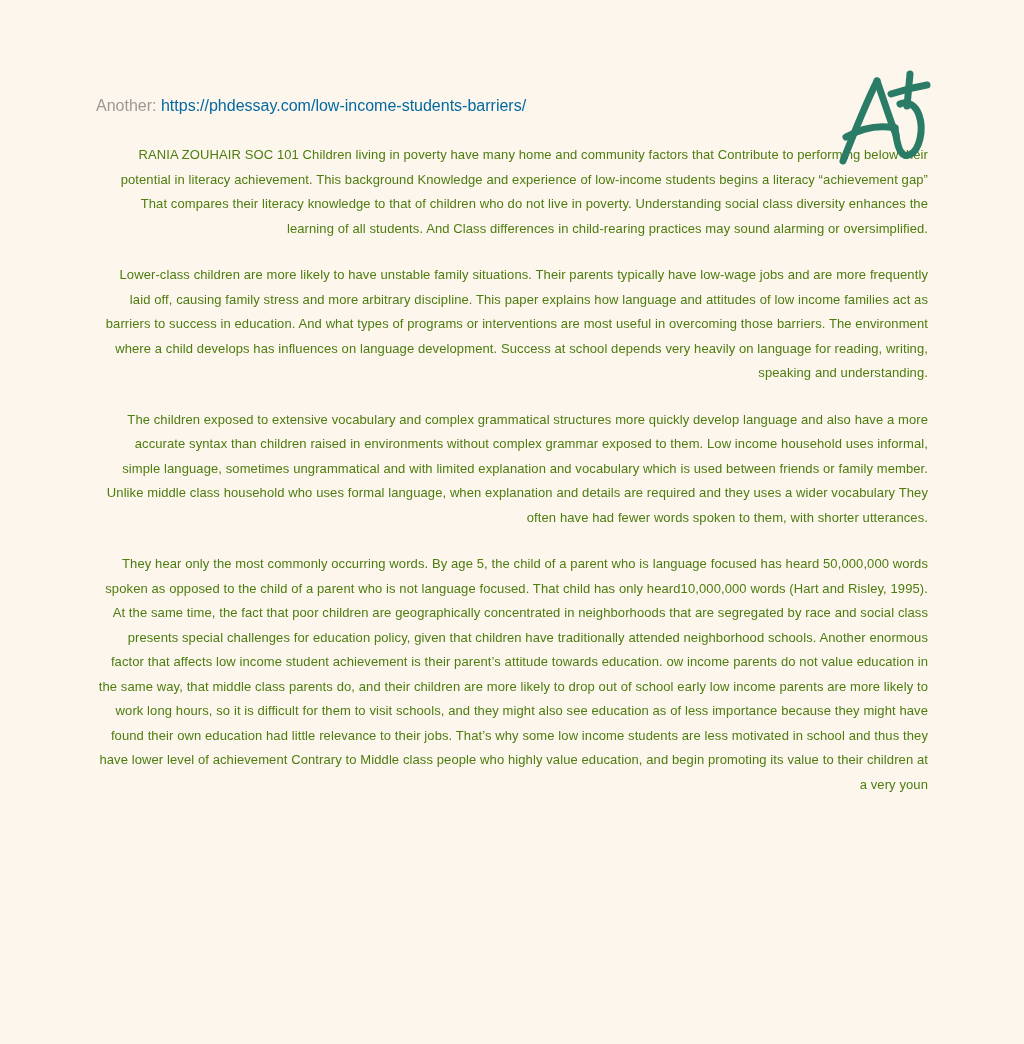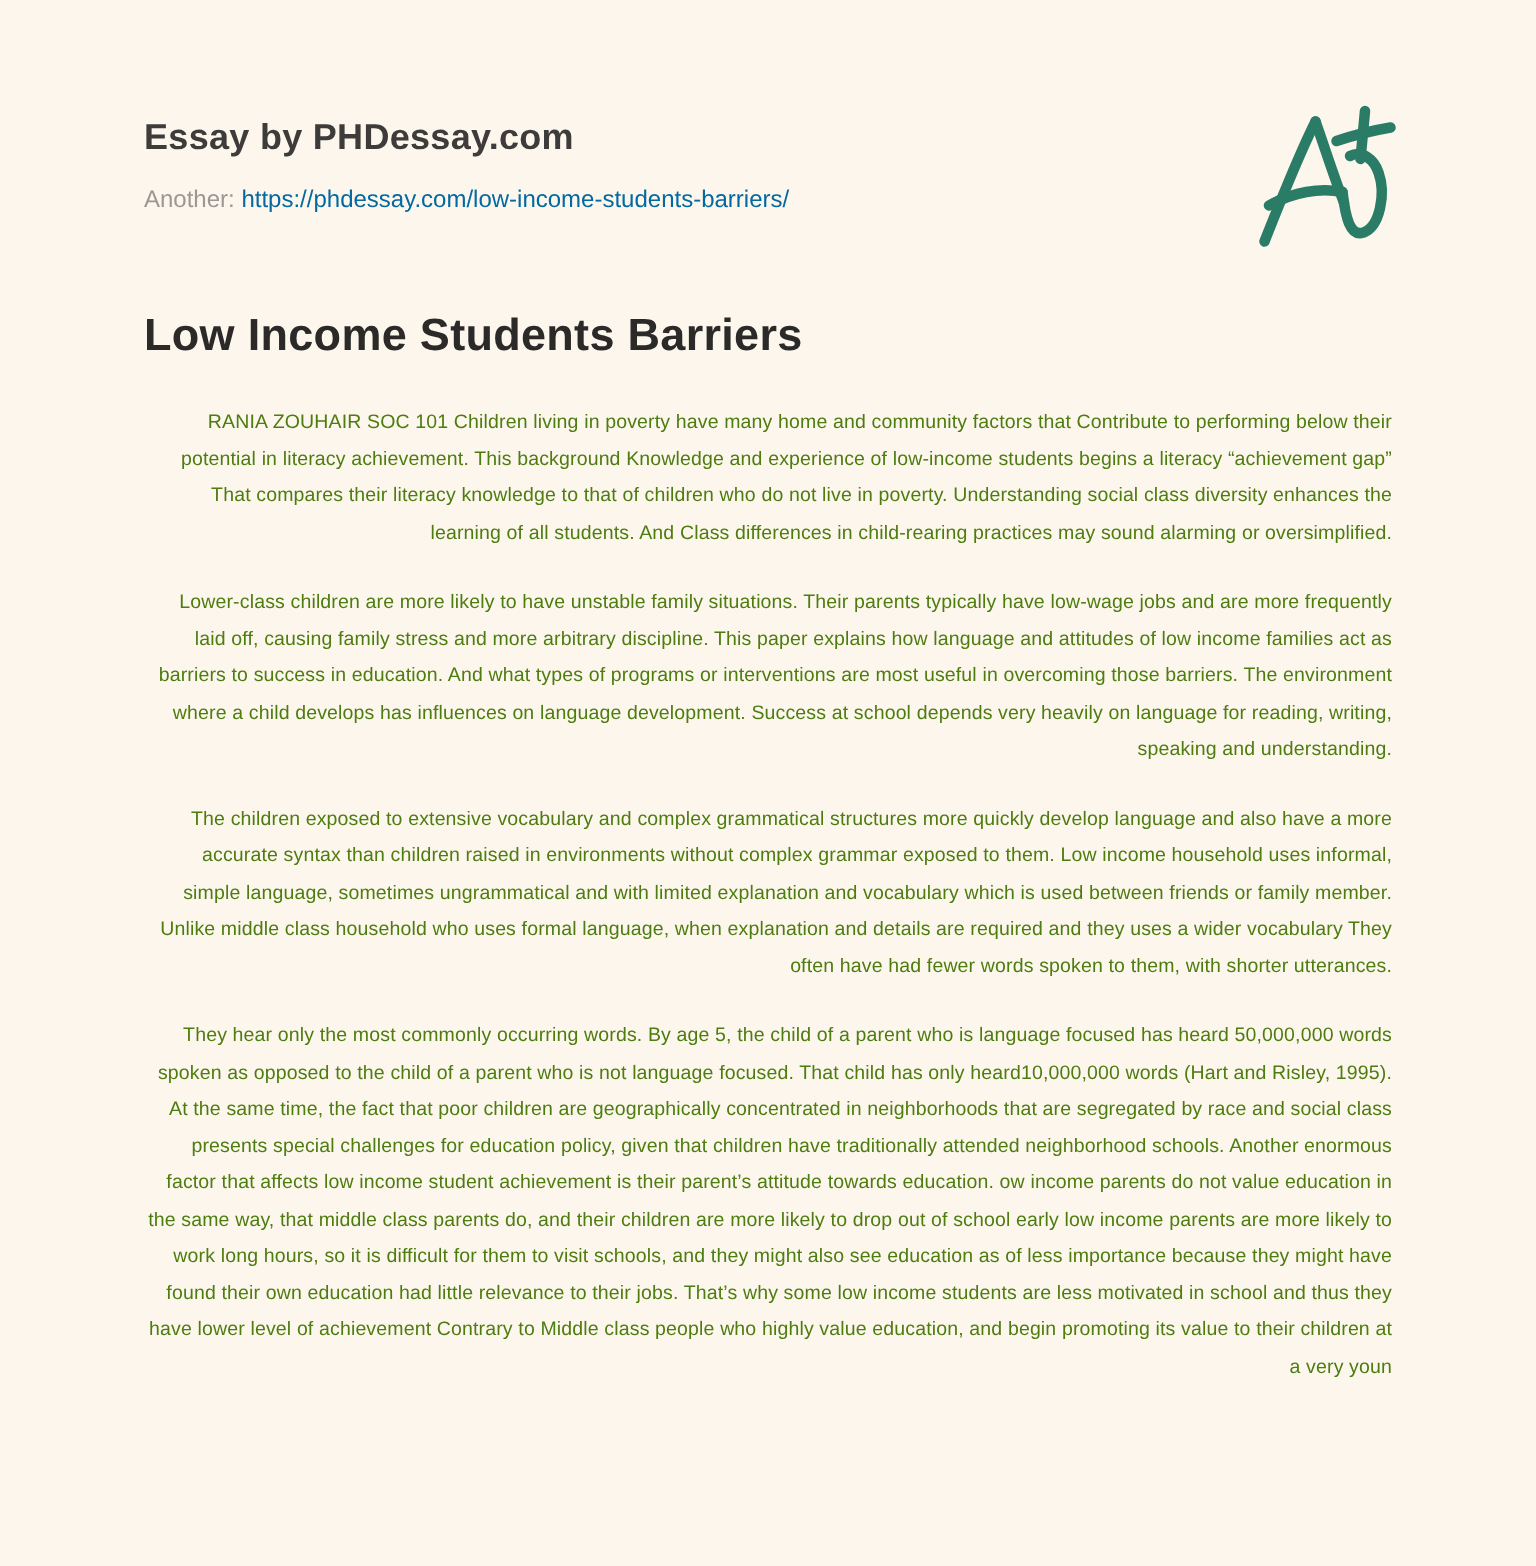--- a/index.html
+++ b/index.html
@@ -74,28 +74,26 @@
 
       <path d="M59,63 C61,80 64,93 73,90 C84,86 88,64 83,50 C80,41 72,35 64,39"></path>
 
       <path d="M74,9 C73,20 72,31 71,41"></path>
       <path d="M55,29 C67,25 79,22 91,20"></path>
     </svg>
   </span>
 
   <div class="content">
 
-    <div class="site-header">Essay by PHDessay.com</div>
 
     <div class="source-line">
       <span>Another:</span>
       <a href="#">https://phdessay.com/low-income-students-barriers/</a>
     </div>
 
-    <h1 class="page-title">Low Income Students Barriers</h1>
 
     <div class="essay-body">
       <p>RANIA ZOUHAIR SOC 101 Children living in poverty have many home and community factors that Contribute to performing below their potential in literacy achievement. This background Knowledge and experience of low-income students begins a literacy “achievement gap” That compares their literacy knowledge to that of children who do not live in poverty. Understanding social class diversity enhances the learning of all students. And Class differences in child-rearing practices may sound alarming or oversimplified.</p>
       <p>Lower-class children are more likely to have unstable family situations. Their parents typically have low-wage jobs and are more frequently laid off, causing family stress and more arbitrary discipline. This paper explains how language and attitudes of low income families act as barriers to success in education. And what types of programs or interventions are most useful in overcoming those barriers. The environment where a child develops has influences on language development. Success at school depends very heavily on language for reading, writing, speaking and understanding.</p>
       <p>The children exposed to extensive vocabulary and complex grammatical structures more quickly develop language and also have a more accurate syntax than children raised in environments without complex grammar exposed to them. Low income household uses informal, simple language, sometimes ungrammatical and with limited explanation and vocabulary which is used between friends or family member. Unlike middle class household who uses formal language, when explanation and details are required and they uses a wider vocabulary They often have had fewer words spoken to them, with shorter utterances.</p>
       <p>They hear only the most commonly occurring words. By age 5, the child of a parent who is language focused has heard 50,000,000 words spoken as opposed to the child of a parent who is not language focused. That child has only heard10,000,000 words (Hart and Risley, 1995). At the same time, the fact that poor children are geographically concentrated in neighborhoods that are segregated by race and social class presents special challenges for education policy, given that children have traditionally attended neighborhood schools. Another enormous factor that affects low income student achievement is their parent’s attitude towards education. ow income parents do not value education in the same way, that middle class parents do, and their children are more likely to drop out of school early low income parents are more likely to work long hours, so it is difficult for them to visit schools, and they might also see education as of less importance because they might have found their own education had little relevance to their jobs. That’s why some low income students are less motivated in school and thus they have lower level of achievement Contrary to Middle class people who highly value education, and begin promoting its value to their children at a very youn</p>
     </div>
 
   </div>
 </div>

